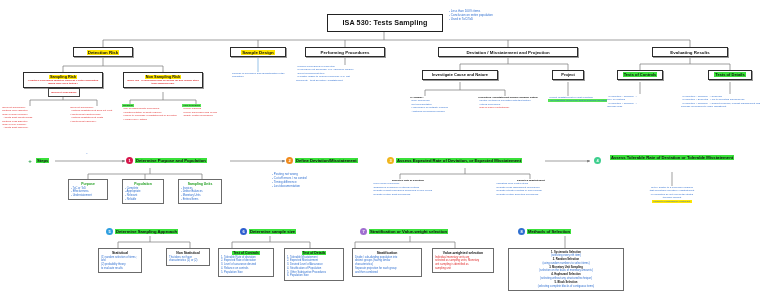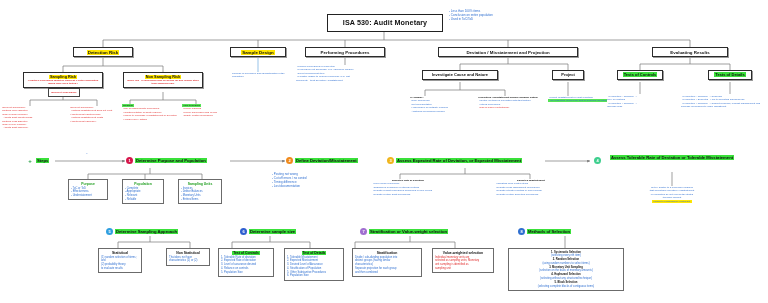--- a/index.html
+++ b/index.html
@@ -168,21 +168,21 @@
       <line x1="565" y1="236" x2="565" y2="248"></line>
     </g>
     <defs>
       <marker id="ar" markerWidth="5" markerHeight="5" refX="4" refY="2" orient="auto">
         <path d="M0,0 L4,2 L0,4 z" fill="#777"></path>
       </marker>
     </defs>
   </svg>
 
   <div class="node bx title-box" style="left:327px; top:14px; width:116px;">
-    <span>ISA 530: Audit Monetary</span>
+    <span>ISA 530: Tests Sampling</span>
   </div>
 
   <div class="note mini t-blue" style="left:449px; top:9px; width:72px;">
     <div>- Less than 100% items</div>
     <div>- Conclusion on entire population</div>
     <div><span>- Used in ToC/ToD</span></div>
   </div>
 
   <div class="node bx thick shadow" style="left:73px; top:47px; width:60px; font-size:4.4px;">
     <span class="hl-yellow">Detection Risk</span>

